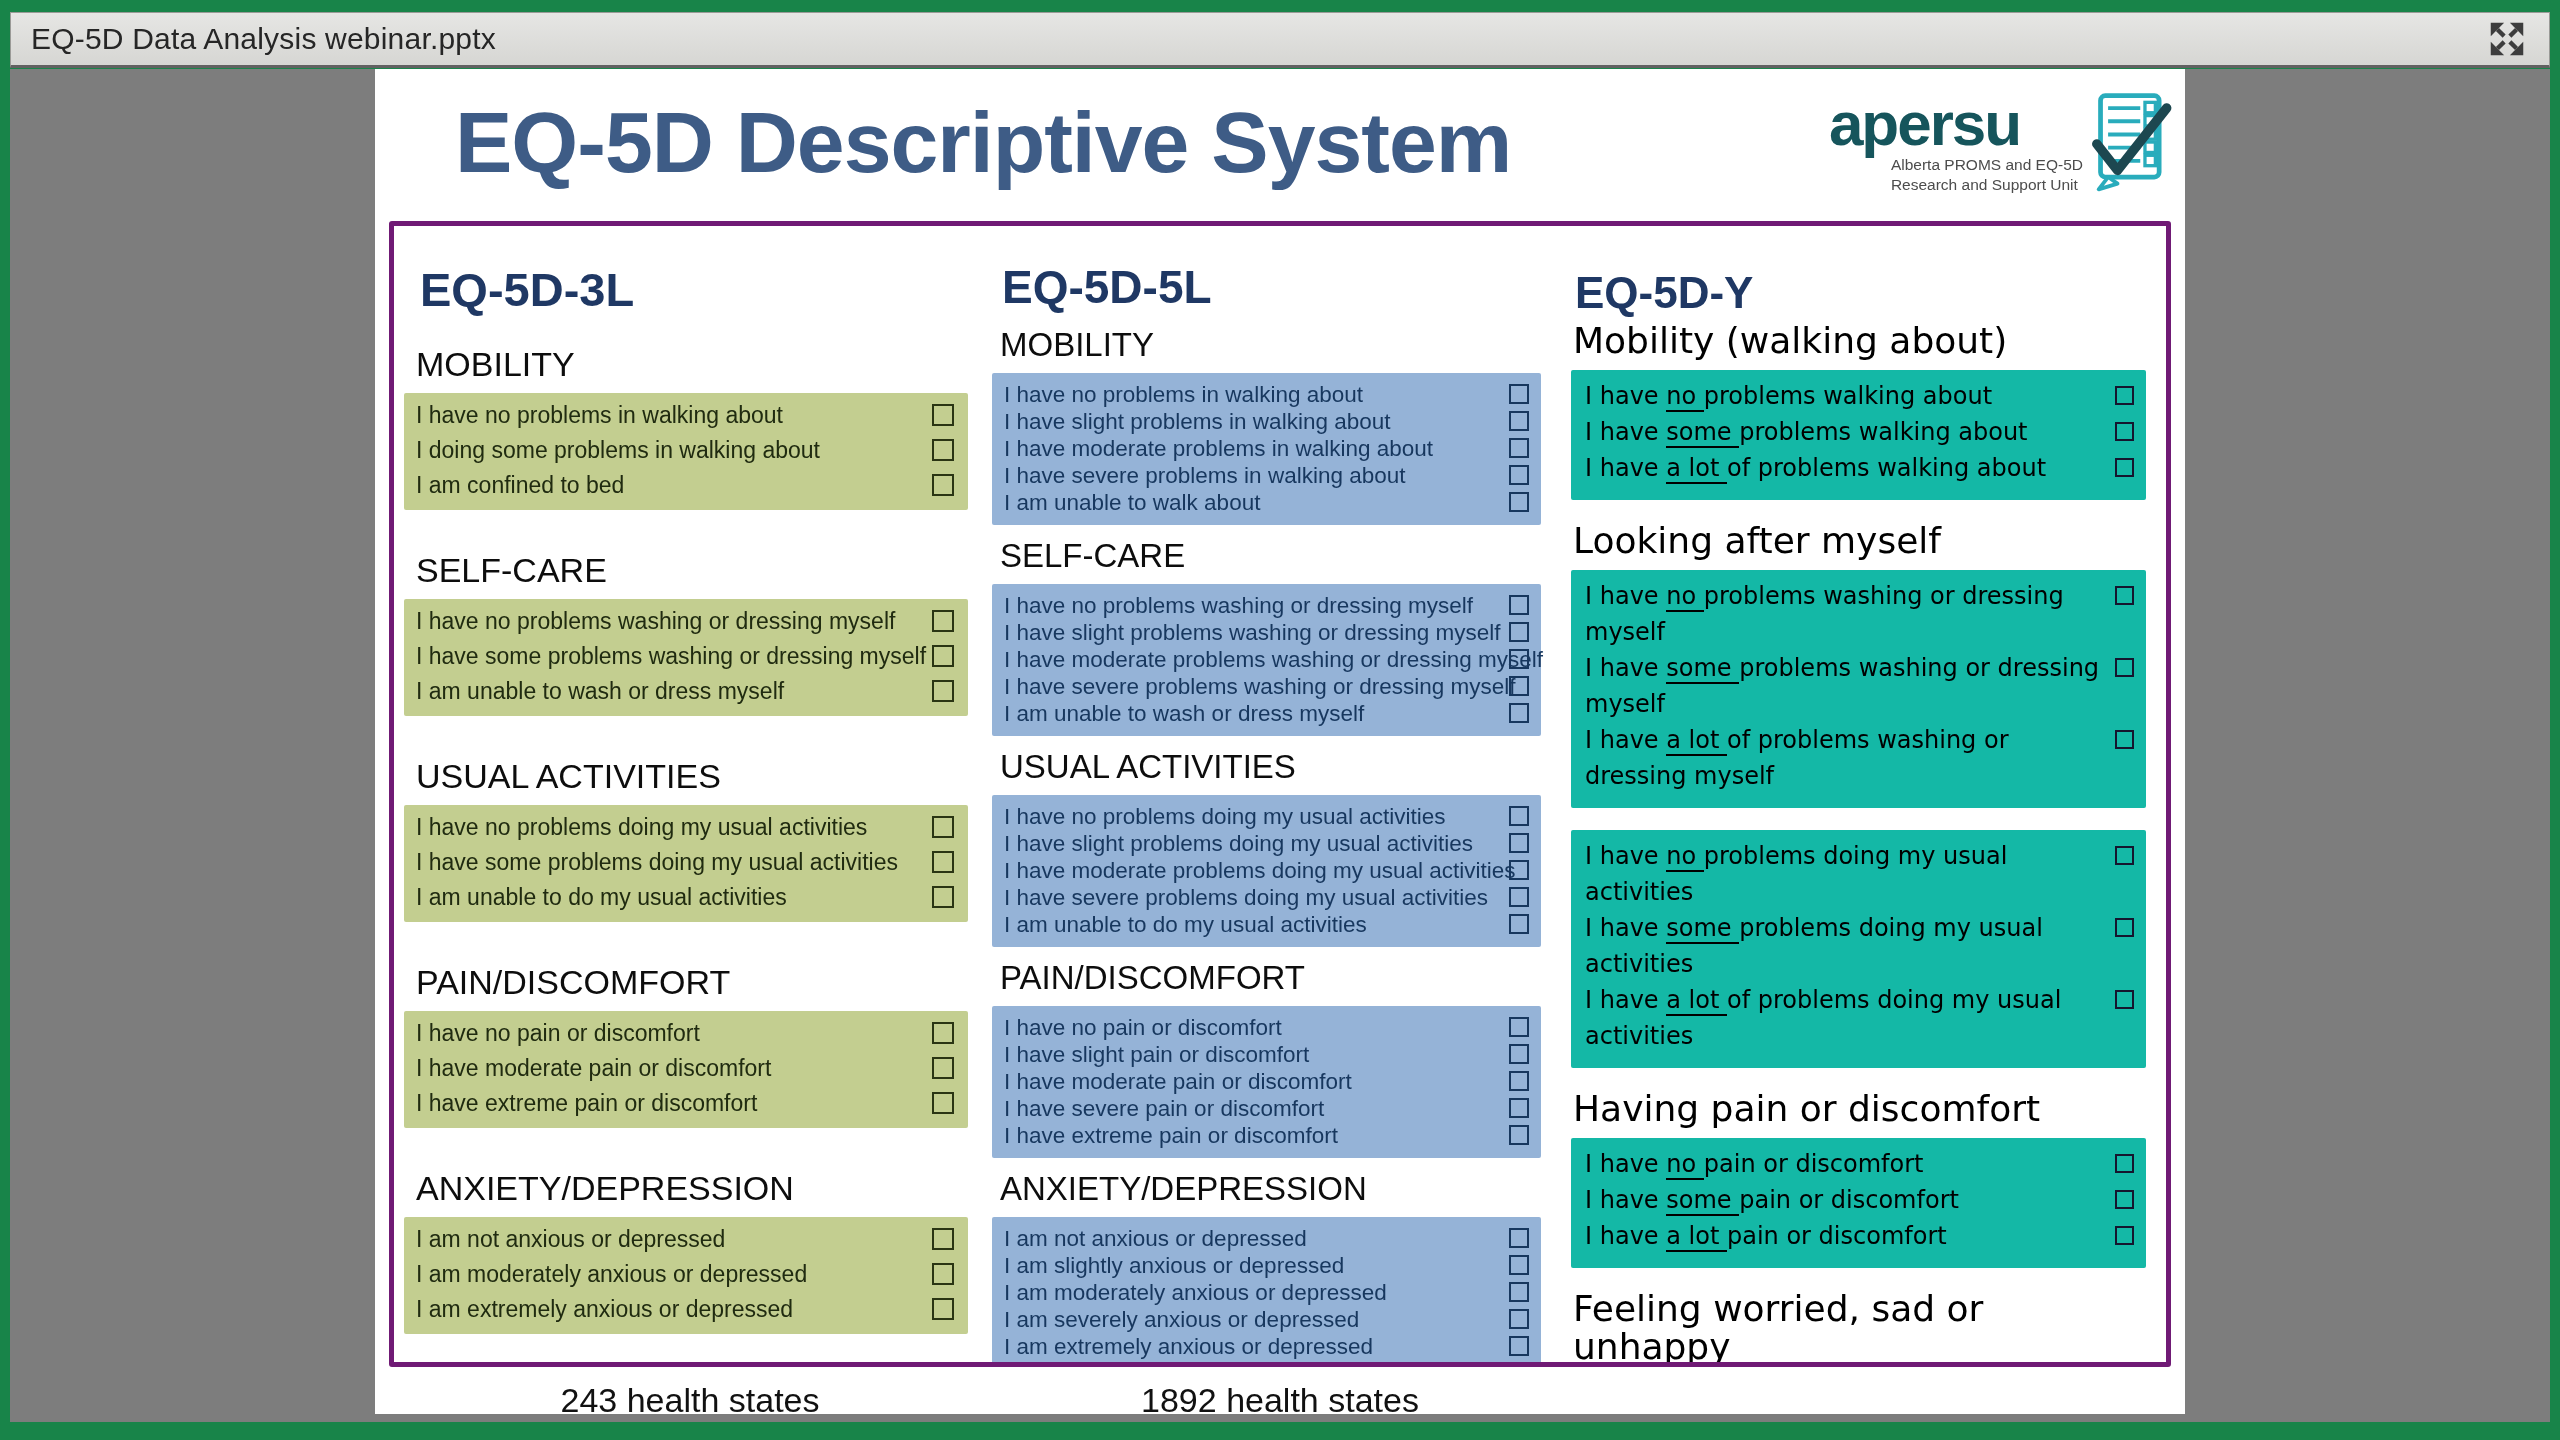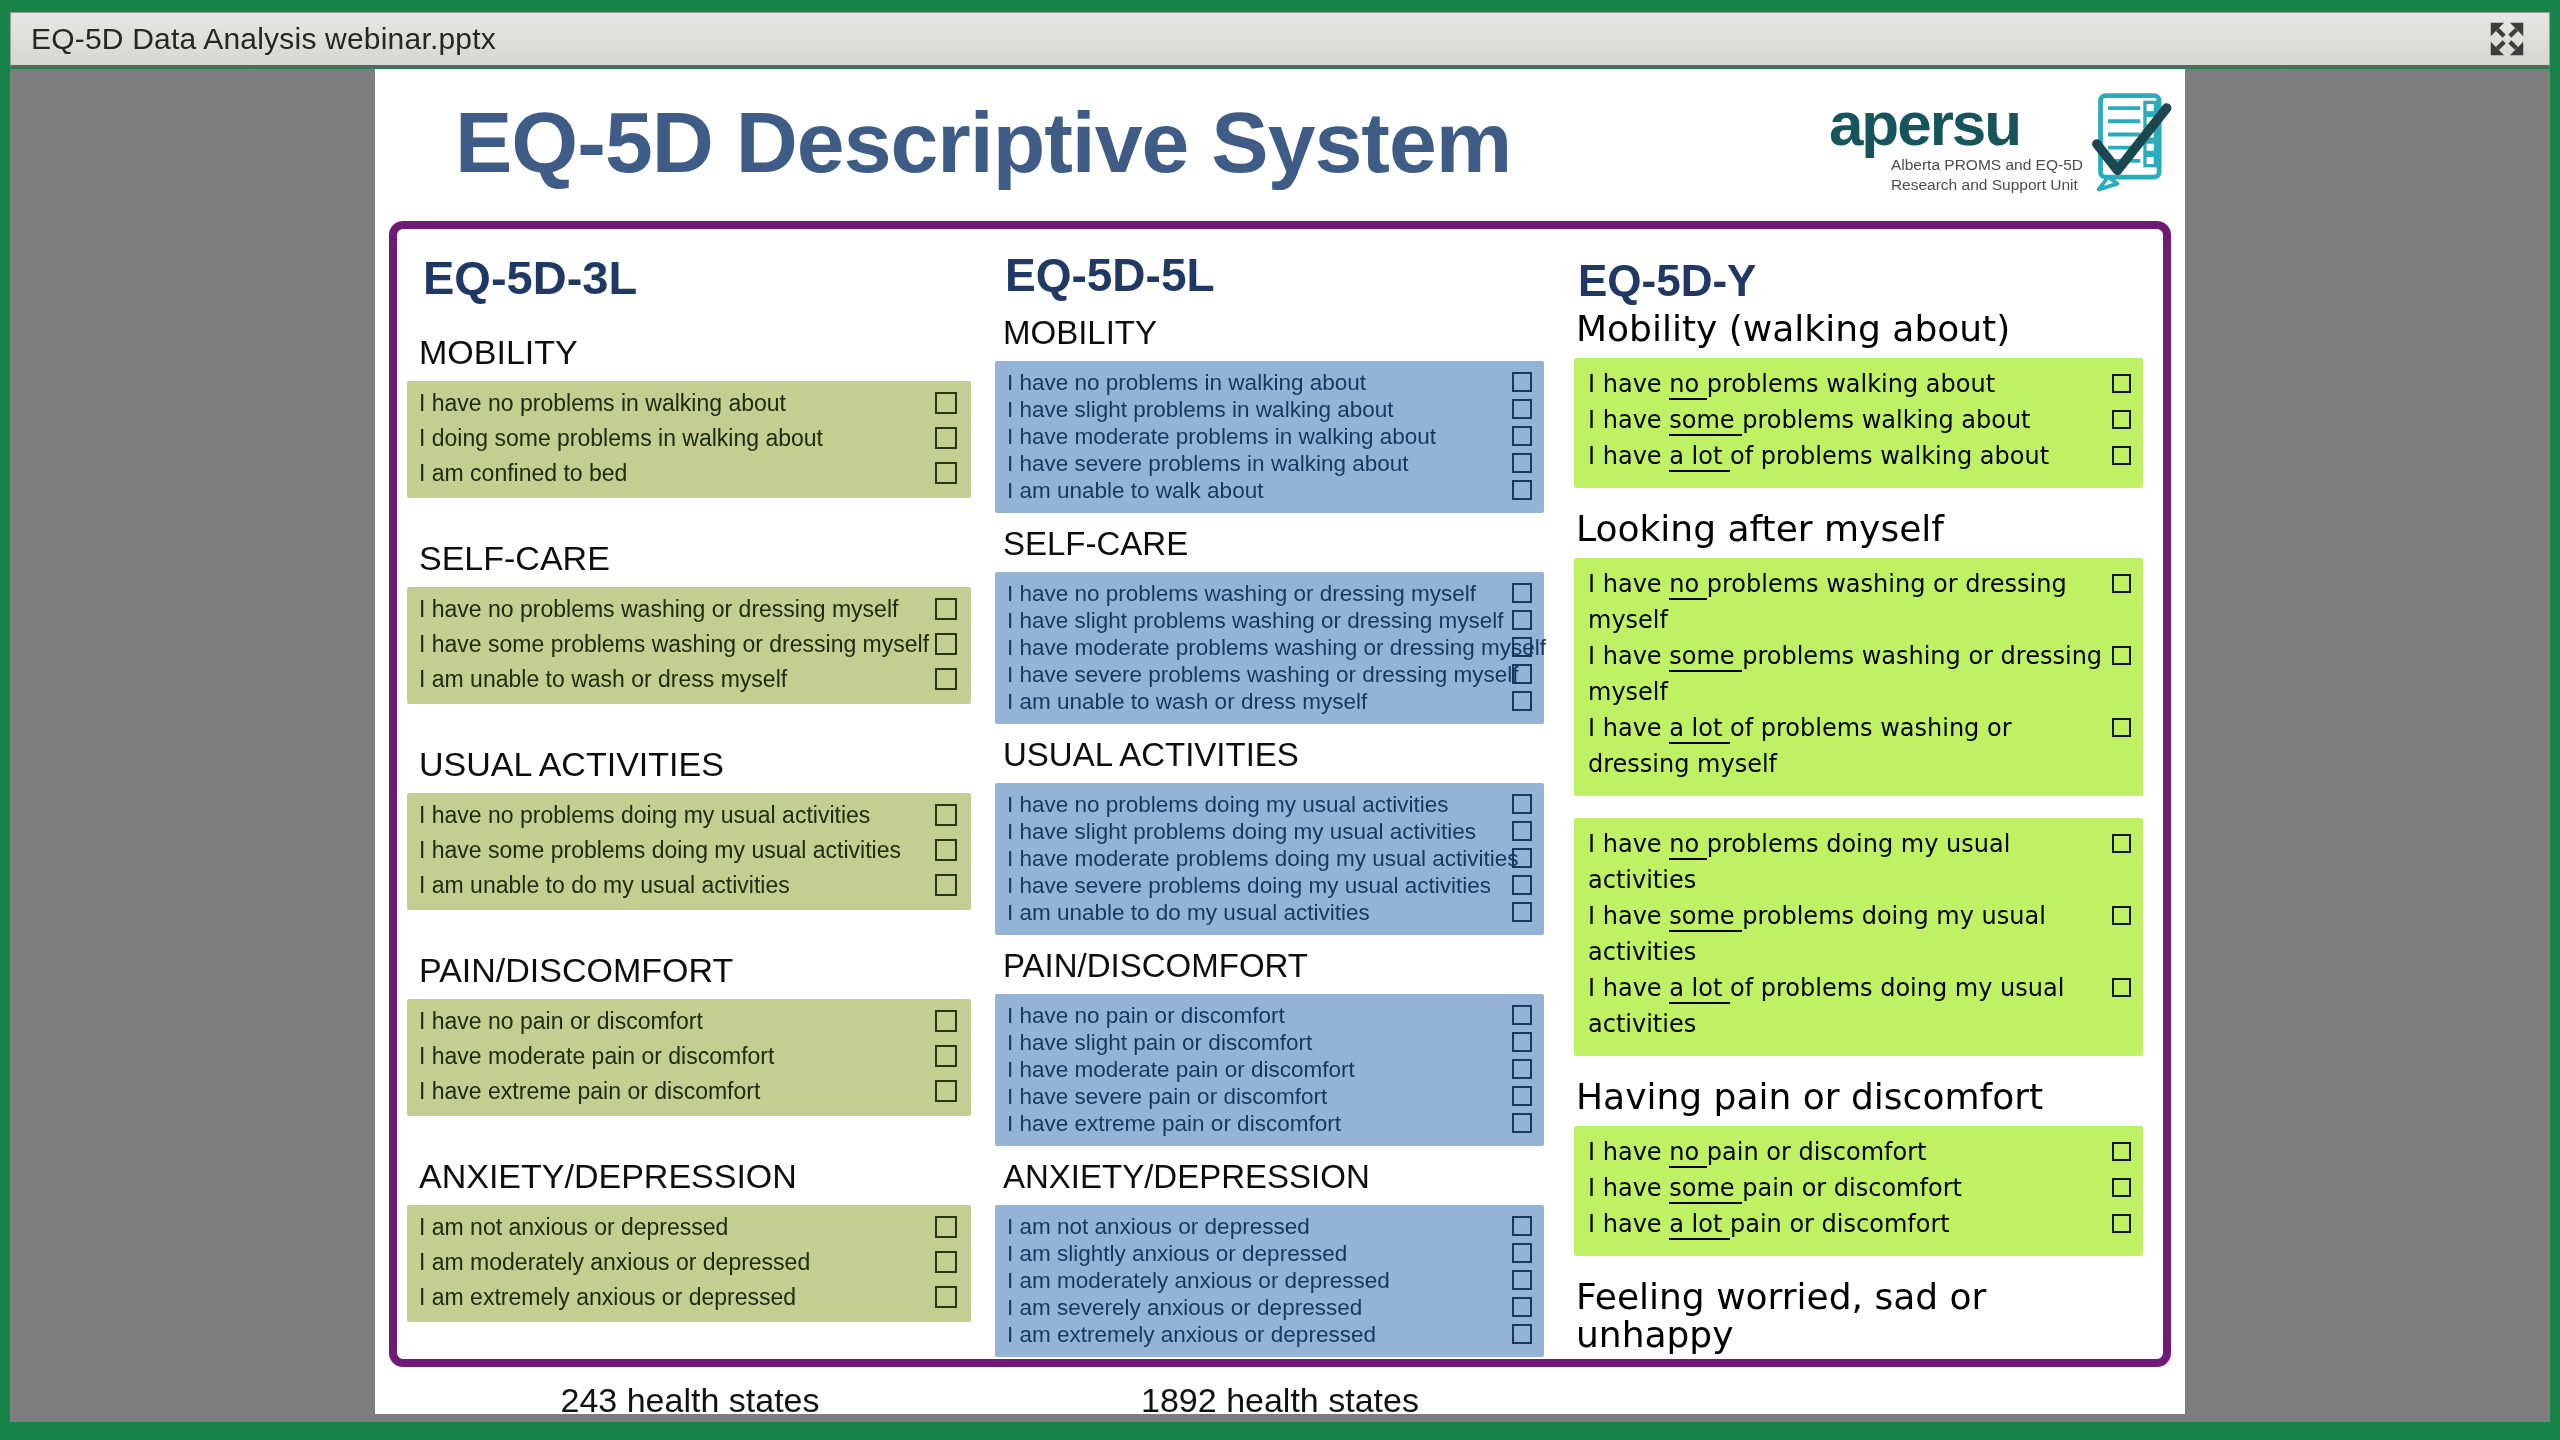--- a/index.html
+++ b/index.html
@@ -17,22 +17,22 @@
   .slide-title{position:absolute;left:80px;top:28px;margin:0;font-size:86px;font-weight:bold;
     color:#3e5c86;letter-spacing:-1px;line-height:1.05;}
   
   .logo{position:absolute;top:20px;right:10px;display:flex;align-items:flex-end;}
   .logo-left{display:flex;flex-direction:column;}
   .logo-name{font-size:62px;font-weight:bold;color:#16555c;letter-spacing:-2px;line-height:58px;}
   .logo-tag{padding-left:62px;margin-top:2px;font-size:15.5px;color:#4c4c4c;line-height:1.3;text-align:left;}
   .logo-icon{margin-left:-4px;margin-top:2px;}
   
   .panel{position:absolute;left:14px;top:152px;width:1782px;height:1146px;box-sizing:border-box;
-    border:8px solid #701a75;border-radius:14px;display:grid;grid-template-columns:590px 575px 1fr;
-    padding:1px 4px 0 8px;overflow:hidden;}
+    border:5px solid #701a75;border-radius:3px;display:grid;grid-template-columns:590px 575px 1fr;
+    padding:16px 4px 0 8px;overflow:hidden;}
   .col{box-sizing:border-box;min-width:0;}
   .col-header{font-weight:bold;color:#1f3864;}
   .sec-title{color:#0d0d0d;}
   .box{border-radius:2px;}
   .row{display:flex;align-items:flex-start;position:relative;}
   .row-label{flex:1;min-width:0;white-space:nowrap;}
   .checkbox{flex:none;box-sizing:border-box;background:transparent;}
   
   .col-3l{padding:22px 0 0 0;}
   .col-3l .col-header{font-size:47px;line-height:52px;margin:0 0 30px 18px;}
@@ -49,21 +49,21 @@
   .col-5l .sec-title{font-size:33px;line-height:34px;margin:0 0 11px 8px;}
   .col-5l .box{background:#95b3d7;color:#17375e;padding:8px 10px 9px 12px;}
   .col-5l .row{line-height:27px;}
   .col-5l .row-label{font-size:22.5px;}
   .col-5l .checkbox{width:20px;height:20px;border:2.5px solid #17375e;margin:3px 2px 0 6px;}
   
   .col-y{padding:26px 0 0 4px;}
   .col-y .col-header{font-size:44px;line-height:50px;margin:0 0 4px 4px;}
   .col-y .sec{margin:0 16px 22px 0;font-family:cursive,"DejaVu Sans",sans-serif;}
   .col-y .sec-title{font-size:36px;line-height:38px;margin:0 0 10px 2px;color:#000;}
-  .col-y .box{background:#bef264;color:#000;padding:8px 40px 14px 14px;}
+  .col-y .box{background:#14b8a6;color:#000;padding:8px 40px 14px 14px;}
   .col-y .row{line-height:36px;}
   .col-y .row-label{font-size:24px;white-space:pre-wrap;}
   .col-y .checkbox{position:absolute;right:-28px;top:8px;width:19px;height:19px;border:2px solid #15152e;}
   .u{border-bottom:2px solid currentColor;}
   
   .footer-label{position:absolute;top:1312px;transform:translateX(-50%);font-size:34px;color:#111;}
   .f1{left:315px;}
   .f2{left:905px;}
 </style>
 </head>

